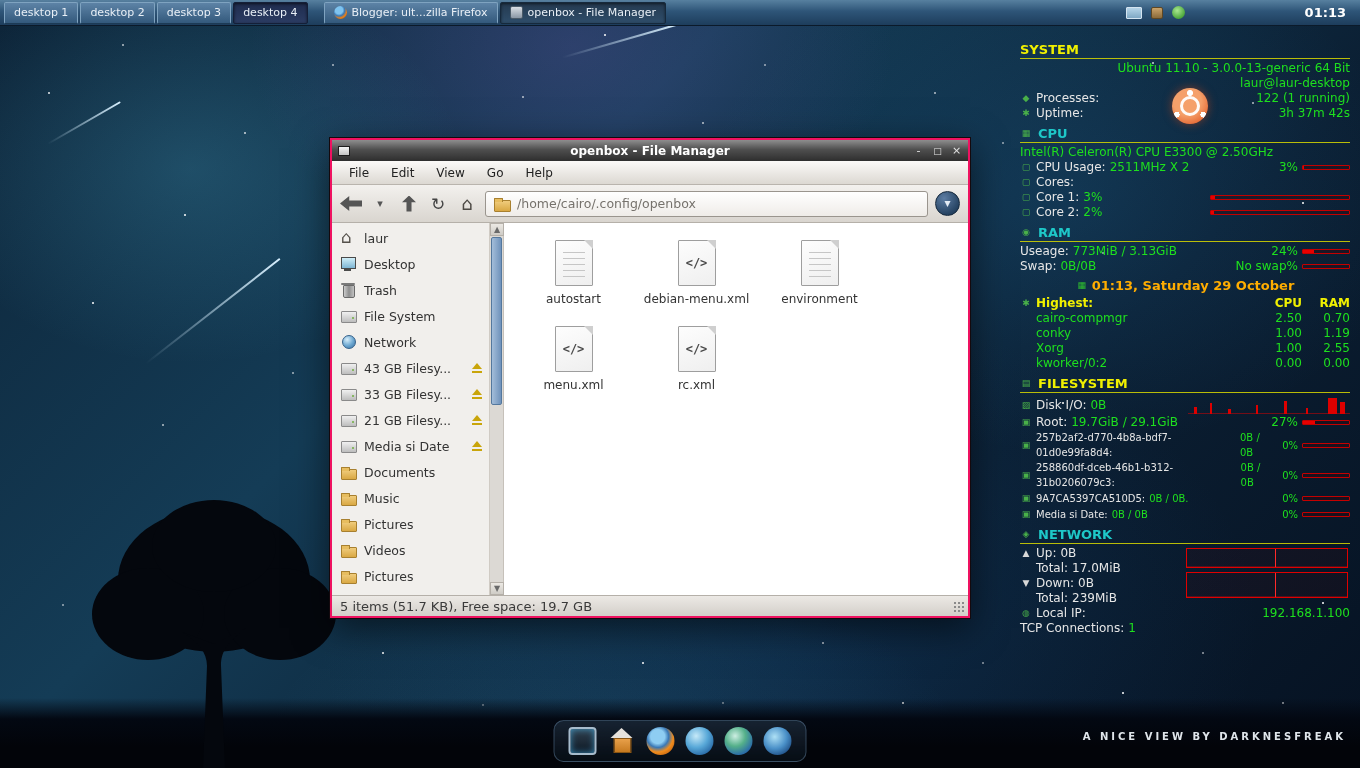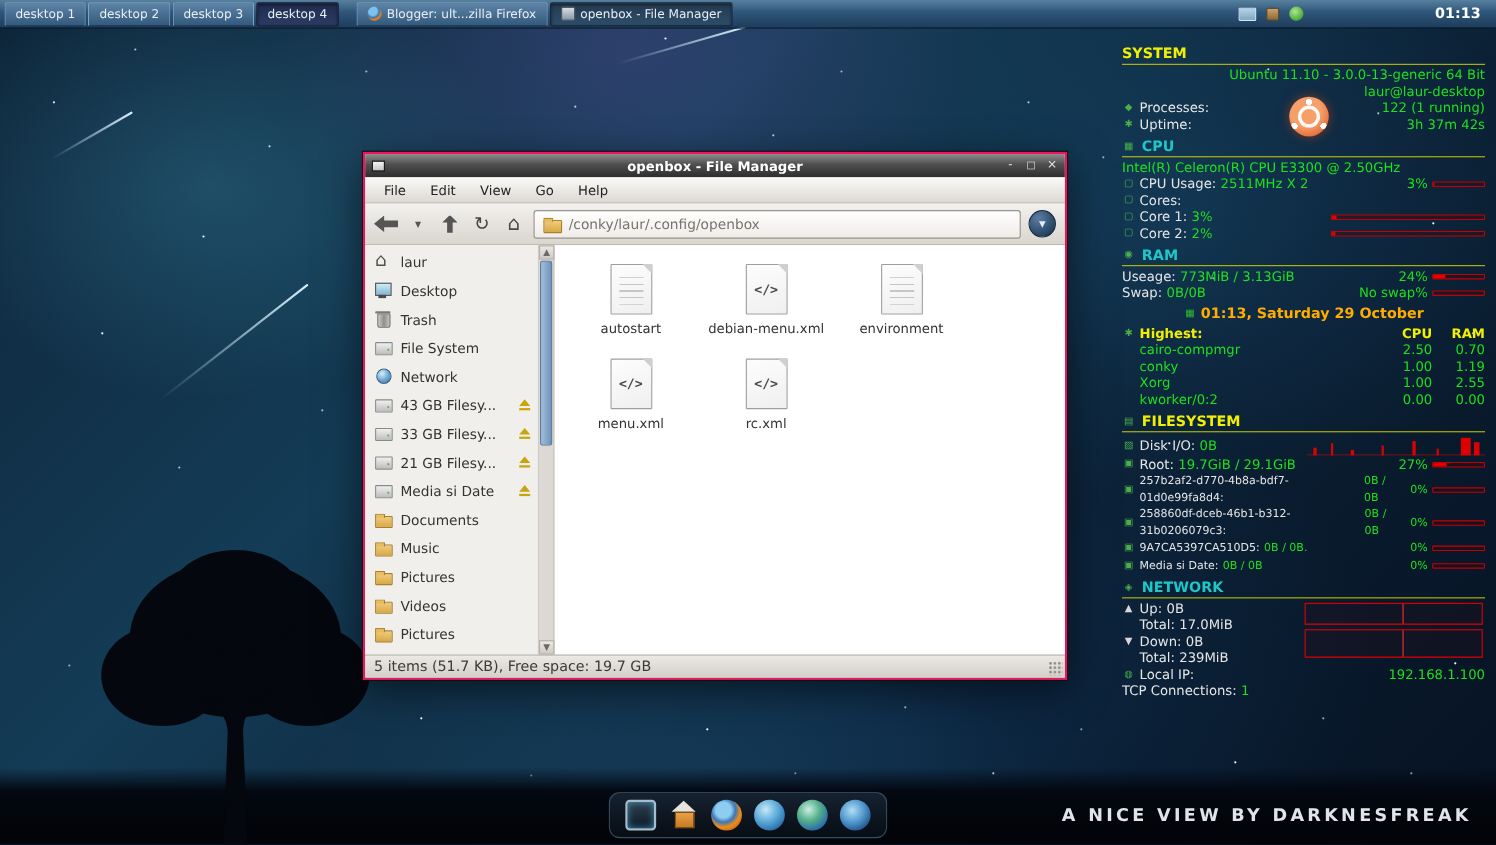--- a/index.html
+++ b/index.html
@@ -84,21 +84,21 @@
 .ng1{height:20px}.ng2{height:26px}
 .vline{position:absolute;top:0;bottom:0;width:1px;background:#ff2a2a;left:88px}
 .indent{padding-left:16px}
 #ubuntu-logo{position:absolute;left:152px;top:46px;width:36px;height:36px;border-radius:50%;
 background:radial-gradient(circle at 42% 36%,#f5a06a 0 45%,#dd4814 100%);box-shadow:0 0 10px rgba(221,72,20,.5)}
 #ubuntu-logo::before{content:"";position:absolute;inset:8px;border:3px solid #fff;border-radius:50%;opacity:.95}
 #ubuntu-logo::after{content:"";position:absolute;inset:0;border-radius:50%;background:
 radial-gradient(circle 3px at 50% 5px,#fff 96%,transparent),
 radial-gradient(circle 3px at 13% 74%,#fff 96%,transparent),
 radial-gradient(circle 3px at 87% 74%,#fff 96%,transparent)}
-#credit{position:absolute;right:22px;top:731px;font-size:16px;font-weight:bold;letter-spacing:3px;color:#dfe5ea;z-index:5}
+#credit{position:absolute;right:14px;top:731px;font-size:10px;font-weight:bold;letter-spacing:3px;color:#dfe5ea;z-index:5}
 
 
 #fm{position:absolute;left:330px;top:138px;width:640px;height:480px;border:2px solid #ef1261;outline:1px solid #14090d;
 background:#e9e6e2;display:flex;flex-direction:column;box-shadow:0 10px 34px rgba(0,0,0,.55);z-index:20}
 .titlebar{height:21px;background:linear-gradient(#8e8e8e,#4f4f4f 45%,#2e2e2e);display:flex;align-items:center;padding:0 6px;position:relative;flex:0 0 21px}
 .tb-appicon{width:12px;height:10px;background:linear-gradient(#f5f5f5,#c4c4c4);border:1px solid #1d1d1d}
 .tb-title{position:absolute;left:0;right:0;text-align:center;color:#fff;font-size:12px;font-weight:bold;pointer-events:none}
 .tb-ctrls{margin-left:auto;display:flex;gap:8px;z-index:1}
 .wbtn{color:#e2e2e2;font-size:11px;line-height:12px;width:11px;text-align:center;cursor:default}
 .wbtn.min::before{content:"-"}
@@ -490,21 +490,21 @@
         <span class="back-arrow"></span>
       </span>
     <span class="tool-btn drop-caret"></span>
     <span class="tool-btn">
         <span class="up-arrow"></span>
       </span>
     <span class="tool-btn refresh-ic"></span>
     <span class="tool-btn home-ic"></span>
     <div class="pathbar">
       <span class="path-folder-ic"></span>
-      <span class="path-text">/conky/laur/.config/openbox</span>
+      <span class="path-text">/home/cairo/.config/openbox</span>
     </div>
     <span class="go-btn"></span>
   </div>
   <div class="fm-body">
     <div class="sidebar">
 
         <div class="side-item">
           <span class="side-ic ic-home"></span>
           <span class="side-label">laur</span>
 

